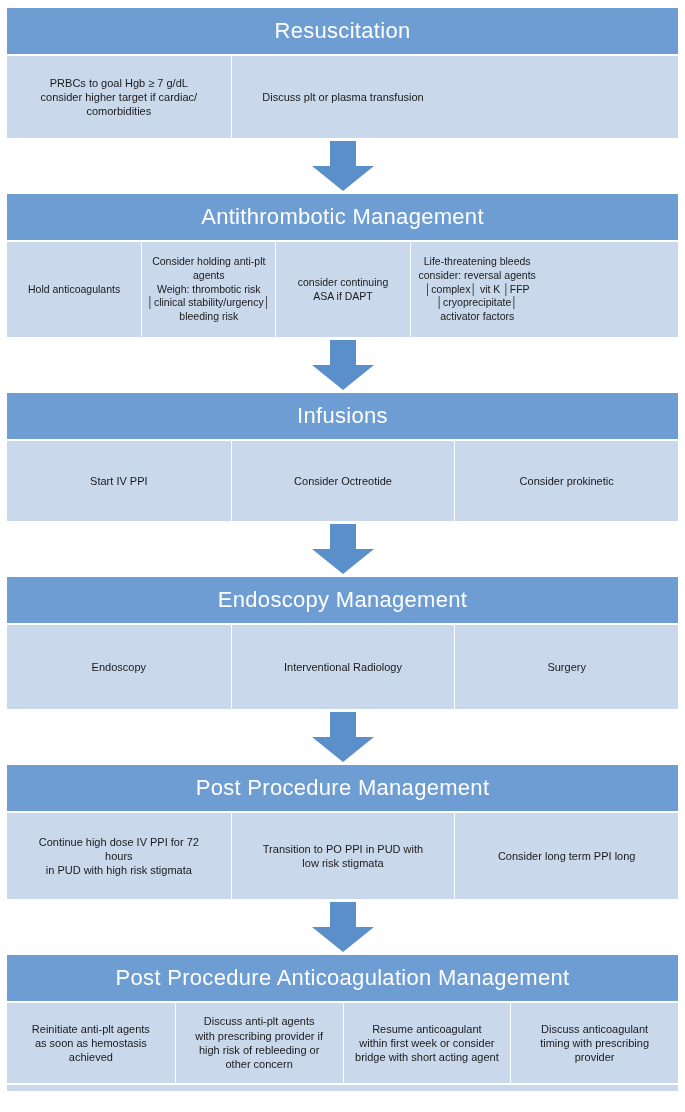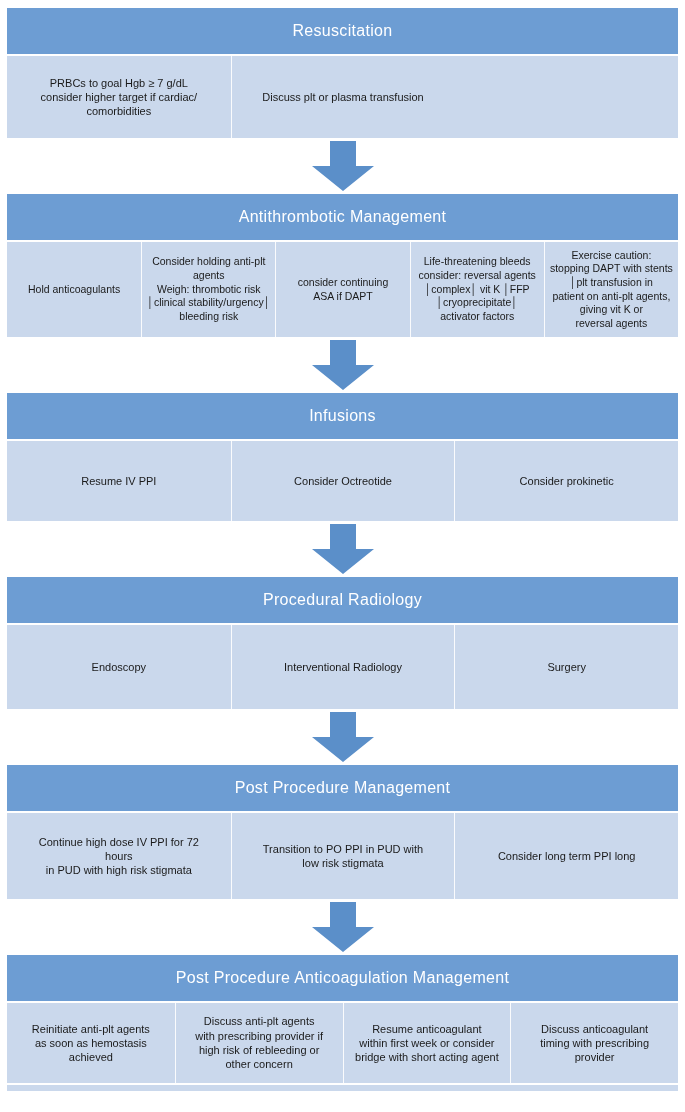--- a/index.html
+++ b/index.html
@@ -14,21 +14,21 @@
   .stage-header {
     background: var(--header-bg, #6d9dd3);
     height: 46px;
     display: flex;
     align-items: center;
     justify-content: center;
   }
   .stage-title {
     margin: 0;
     color: var(--header-text, #ffffff);
-    font-size: 16px;
+    font-size: 22px;
     font-weight: 400;
     letter-spacing: 0.3px;
   }
 
   .stage-row {
     background: var(--row-bg, #cad8ec);
     border-top: 2px solid #ffffff;
     display: grid;
   }
   .cols-3 { grid-template-columns: repeat(3, 1fr); }
@@ -105,55 +105,49 @@
 Weigh: thrombotic risk
 │clinical stability/urgency│
 bleeding risk</div>
       <div class="cell">consider continuing
 ASA if DAPT</div>
       <div class="cell">Life-threatening bleeds
 consider: reversal agents
 │complex│ vit K │FFP
 │cryoprecipitate│
 activator factors</div>
-      <div class="cell">Exercise caution:
-stopping DAPT with stents
-│plt transfusion in
-patient on anti-plt agents,
-giving vit K or
-reversal agents</div>
     </div>
   </section>
 
   <div class="arrow-wrap">
     <svg width="64" height="50" viewBox="0 0 64 50" aria-hidden="true">
       <path d="M19 0 H45 V25 H63 L32 50 L1 25 H19 Z" fill="#5b8fc9"></path>
     </svg>
   </div>
 
   <section class="stage">
     <div class="stage-header">
       <h2 class="stage-title">Infusions</h2>
     </div>
     <div class="stage-row cols-3 r3">
-      <div class="cell">Resume IV PPI</div>
+      <div class="cell">Start IV PPI</div>
       <div class="cell">Consider Octreotide</div>
       <div class="cell">Consider prokinetic</div>
     </div>
   </section>
 
   <div class="arrow-wrap">
     <svg width="64" height="50" viewBox="0 0 64 50" aria-hidden="true">
       <path d="M19 0 H45 V25 H63 L32 50 L1 25 H19 Z" fill="#5b8fc9"></path>
     </svg>
   </div>
 
   <section class="stage">
     <div class="stage-header">
-      <h2 class="stage-title">Procedural Radiology</h2>
+      <h2 class="stage-title">Endoscopy Management</h2>
     </div>
     <div class="stage-row cols-3 r4">
       <div class="cell">Endoscopy</div>
       <div class="cell">Interventional Radiology</div>
       <div class="cell">Surgery</div>
     </div>
   </section>
 
   <div class="arrow-wrap">
     <svg width="64" height="50" viewBox="0 0 64 50" aria-hidden="true">

